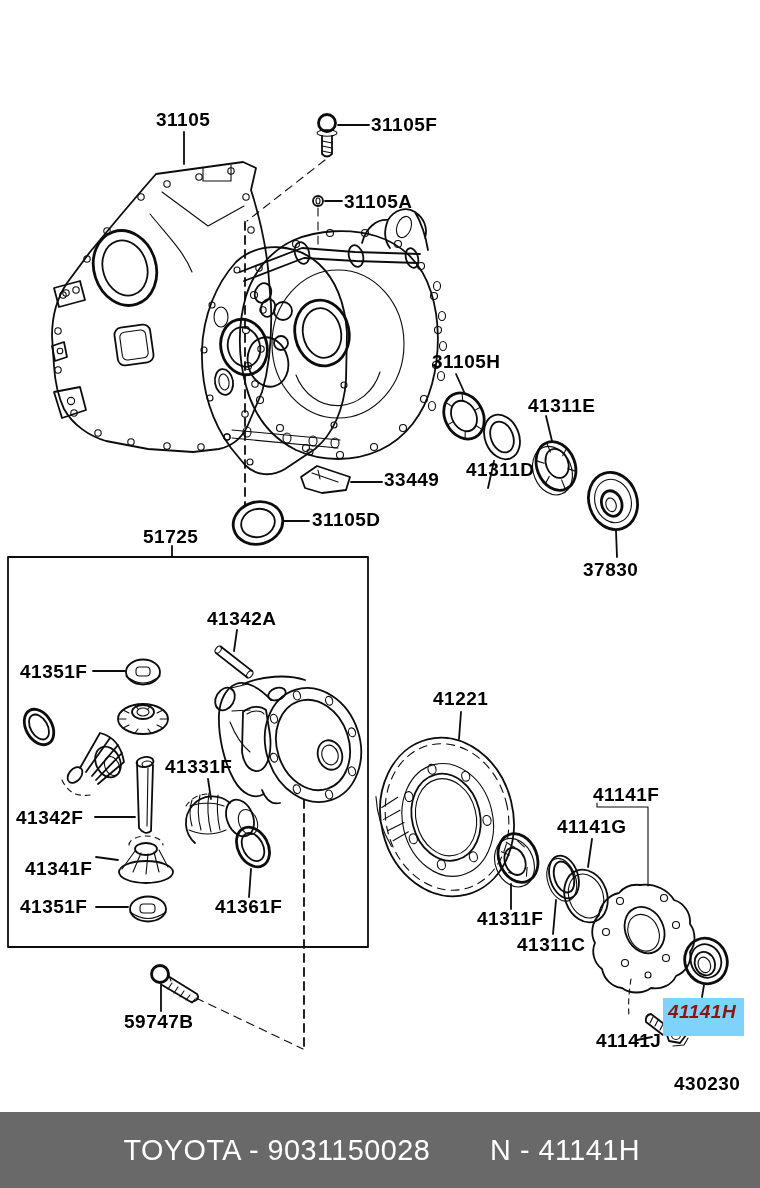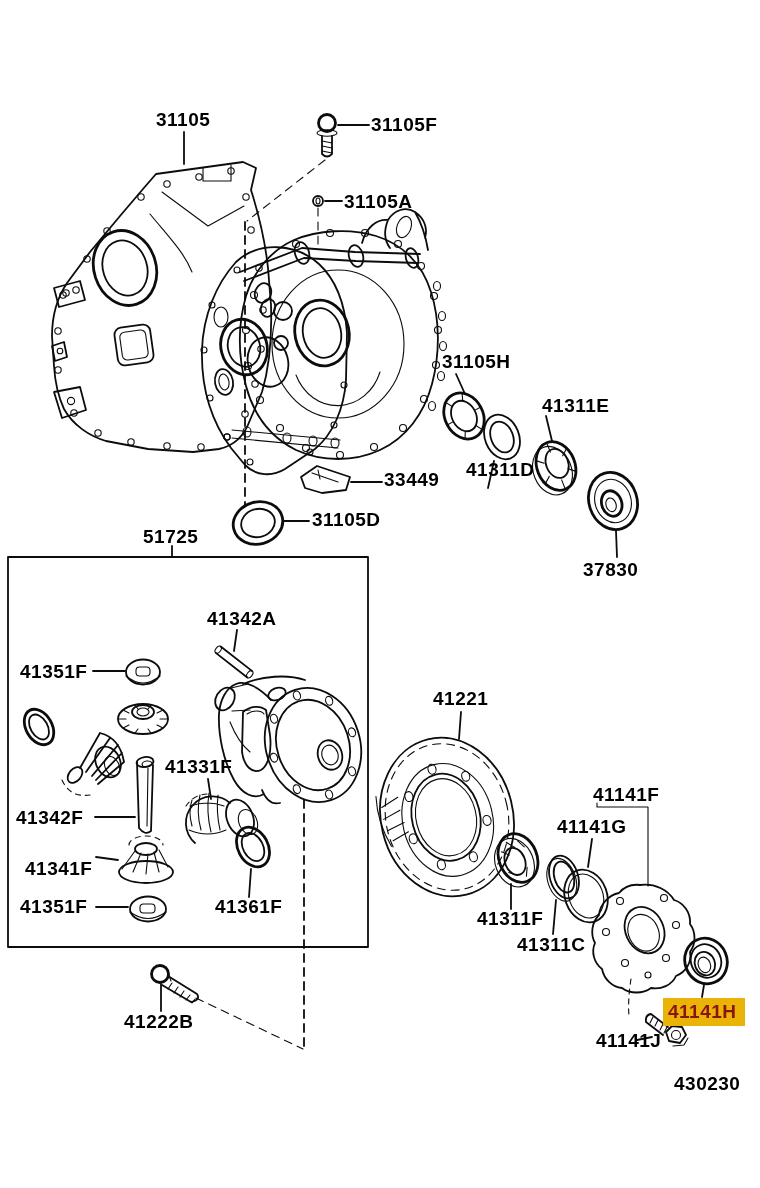--- a/index.html
+++ b/index.html
@@ -6,21 +6,21 @@
   .stage{position:relative;width:760px;height:1188px;background:#ffffff;overflow:hidden;
          font-family:"Liberation Sans",sans-serif;}
   svg.art{position:absolute;left:0;top:0;}
   .s{stroke:#0c0c0c;fill:none;stroke-width:1.8;stroke-linecap:round;stroke-linejoin:round;}
   .b{stroke-width:2.8;}
   .t{stroke-width:1.1;}
   .d{stroke-dasharray:8 6;}
   .d2{stroke-dasharray:5 5;}
   .lbl{position:absolute;font-weight:bold;font-size:19px;line-height:1;color:#000;
        letter-spacing:.5px;white-space:nowrap;}
-  .hl{background:#eab308;color:#8c1410;padding:4px 8px 5px 5px;}
+  .hl{background:#7dd3fc;color:#8c1410;padding:4px 8px 15px 5px;font-style:italic;}
   .footer{position:absolute;left:0;top:1112px;width:760px;height:76px;background:#696969;
           display:flex;align-items:center;justify-content:center;gap:50px;}
   .footer span{color:#ffffff;font-size:30px;letter-spacing:.5px;transform:scaleX(.96);}
 </style>
 </head>
 <body>
 
 <div class="stage">
 
 <svg class="art" width="760" height="1188" viewBox="0 0 760 1188">
@@ -384,38 +384,42 @@
     <polygon class="s" points="686,1035 682,1027 672,1026 666,1032 669,1041 680,1043" fill="none"></polygon>
     <circle class="s t" cx="676" cy="1035" r="4.5"></circle>
     <path class="s t" d="M688,1038 L684,1045 L673,1046"></path>
   </g>
   <path class="s" d="M637,1040 L652,1037"></path>
 </svg>
 
 <div class="lbl" style="left:156px;top:110px">31105</div>
 <div class="lbl" style="left:371px;top:115px">31105F</div>
 <div class="lbl" style="left:344px;top:192px">31105A</div>
-<div class="lbl" style="left:442px;top:352px">31105H</div>
-<div class="lbl" style="left:542px;top:396px">41311E</div>
+<div class="lbl" style="left:432px;top:352px">31105H</div>
+<div class="lbl" style="left:528px;top:396px">41311E</div>
 <div class="lbl" style="left:384px;top:470px">33449</div>
 <div class="lbl" style="left:466px;top:460px">41311D</div>
 <div class="lbl" style="left:312px;top:510px">31105D</div>
 <div class="lbl" style="left:583px;top:560px">37830</div>
 <div class="lbl" style="left:143px;top:527px">51725</div>
 <div class="lbl" style="left:207px;top:609px">41342A</div>
 <div class="lbl" style="left:20px;top:662px">41351F</div>
 <div class="lbl" style="left:165px;top:757px">41331F</div>
 <div class="lbl" style="left:16px;top:808px">41342F</div>
 <div class="lbl" style="left:25px;top:859px">41341F</div>
 <div class="lbl" style="left:20px;top:897px">41351F</div>
 <div class="lbl" style="left:215px;top:897px">41361F</div>
 <div class="lbl" style="left:433px;top:689px">41221</div>
 <div class="lbl" style="left:593px;top:785px">41141F</div>
 <div class="lbl" style="left:557px;top:817px">41141G</div>
 <div class="lbl" style="left:477px;top:909px">41311F</div>
 <div class="lbl" style="left:517px;top:935px">41311C</div>
 <div class="lbl hl" style="left:663px;top:998px">41141H</div>
 <div class="lbl" style="left:596px;top:1031px">41141J</div>
-<div class="lbl" style="left:124px;top:1012px">41222B</div>
+<div class="lbl" style="left:124px;top:1012px">59747B</div>
 <div class="lbl" style="left:674px;top:1074px">430230</div>
 
-
+<div class="footer">
+  <span>TOYOTA - 9031150028</span>
+  <span>N - 41141H</span>
 </div>
 
+</div>
+
 </body></html>

